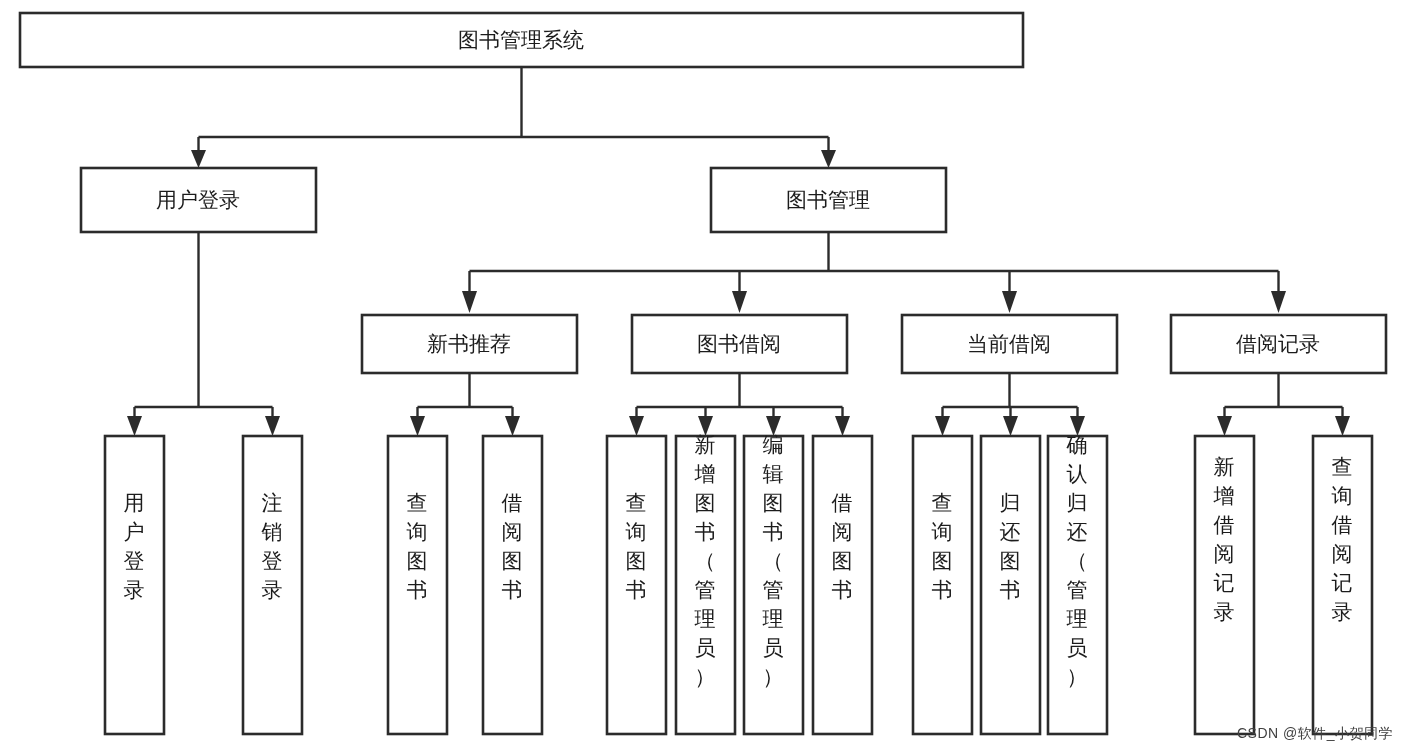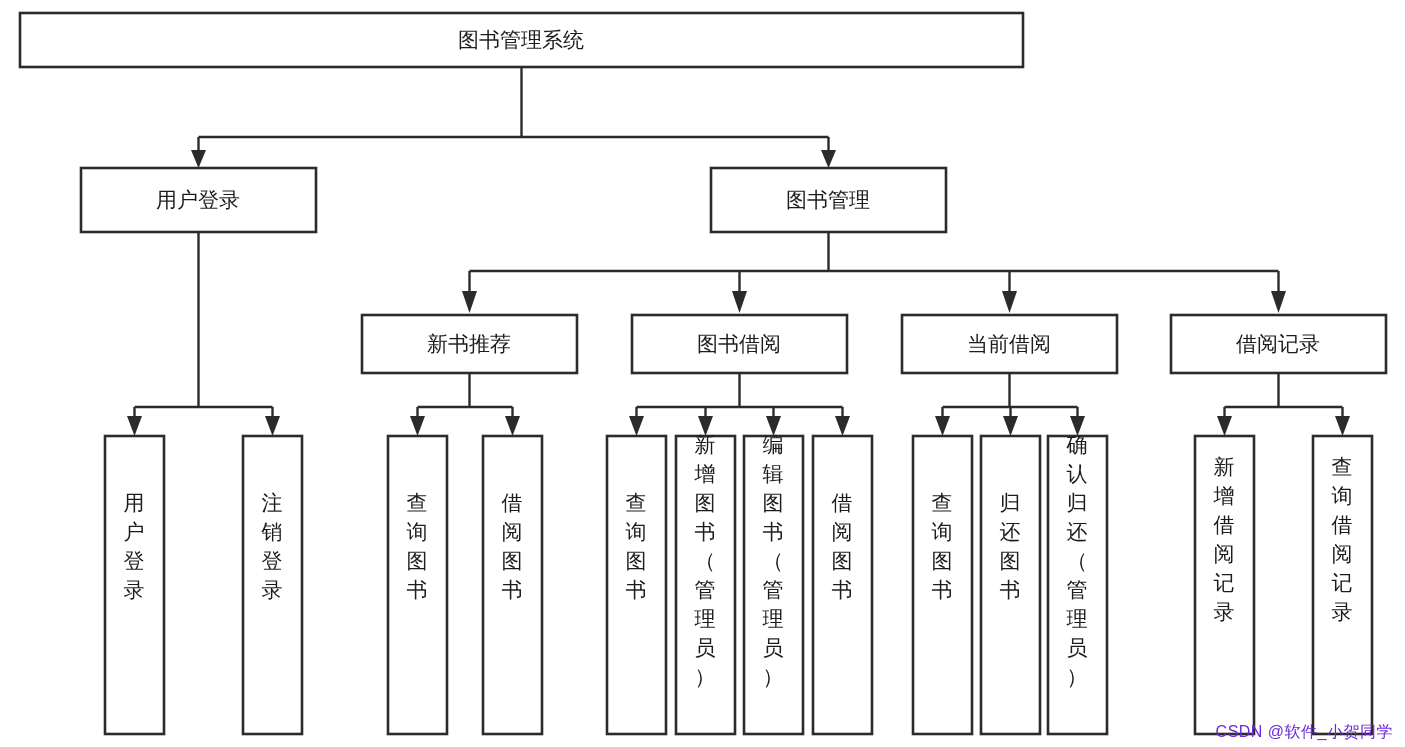--- a/index.html
+++ b/index.html
@@ -55,22 +55,22 @@
     fill: #1c1c1c;
     font-family: "Liberation Sans", "DejaVu Sans", sans-serif;
     font-size: 21px;
     text-anchor: middle;
   }
   .watermark-text {
     position: absolute;
     right: 12px;
     bottom: 4px;
     font-family: "Liberation Sans", "DejaVu Sans", sans-serif;
-    font-size: 16px;
-    color: #6d28d9;
+    font-size: 14px;
+    color: #404040;
     letter-spacing: 0.5px;
     white-space: nowrap;
     user-select: none;
   }
 </style>
 </head>
 <body>
 
 <div id="diagram-root">
 

